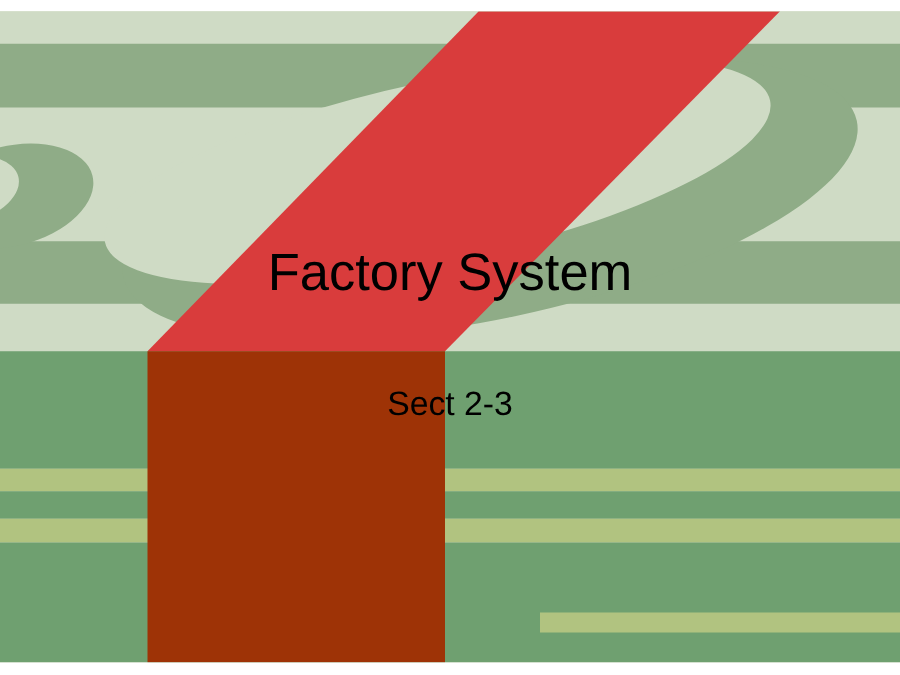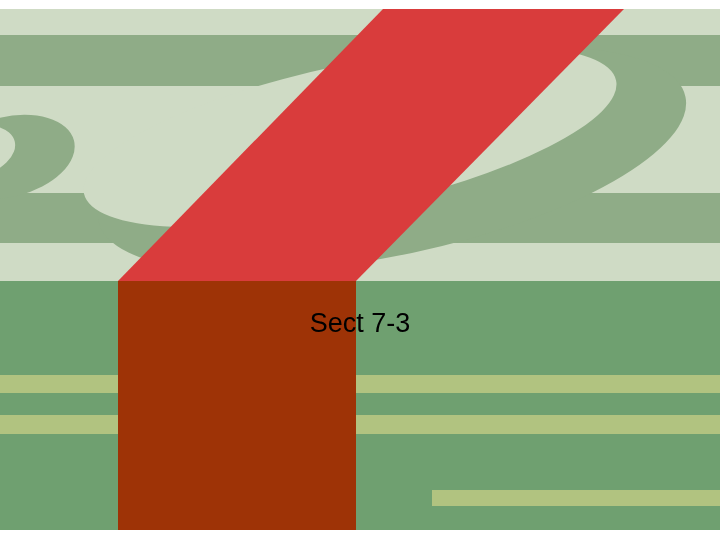--- a/index.html
+++ b/index.html
@@ -131,16 +131,17 @@
       </g>
 
       <polygon points="383,0 624,0 356,272 118,272" fill="#d93c3c"></polygon>
 
       <rect x="118" y="272" width="238" height="249" fill="#9e3306"></rect>
 
     </svg>
   </div>
 
   <div id="text-layer">
-    <div id="subtitle">Sect 7-3</div>
+    <div id="title">Factory System</div>
+    <div id="subtitle">Sect 2-3</div>
   </div>
 
 </div>
 
 </body></html>

